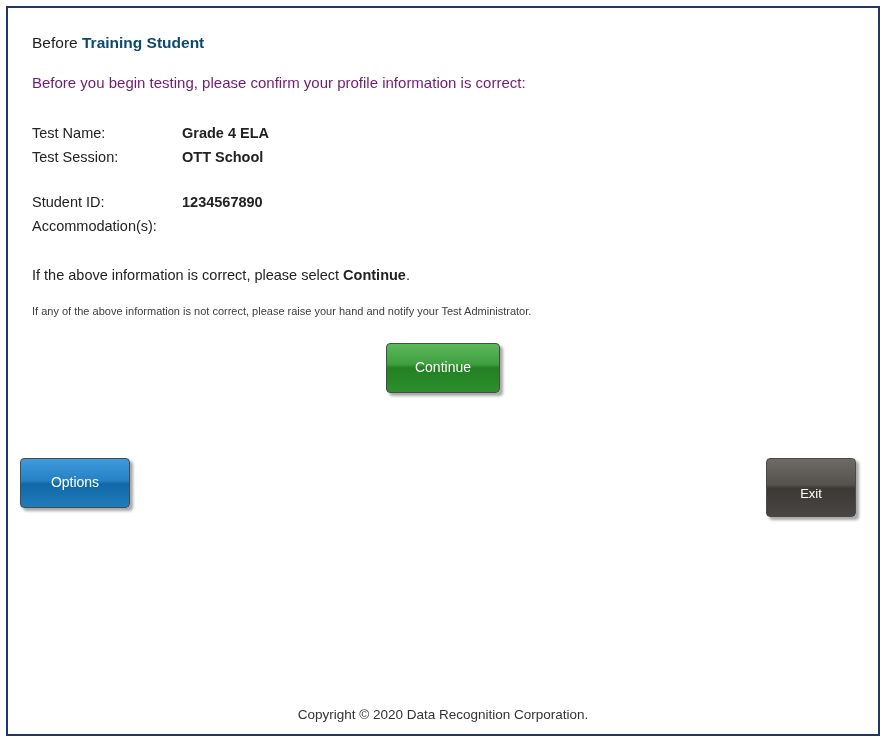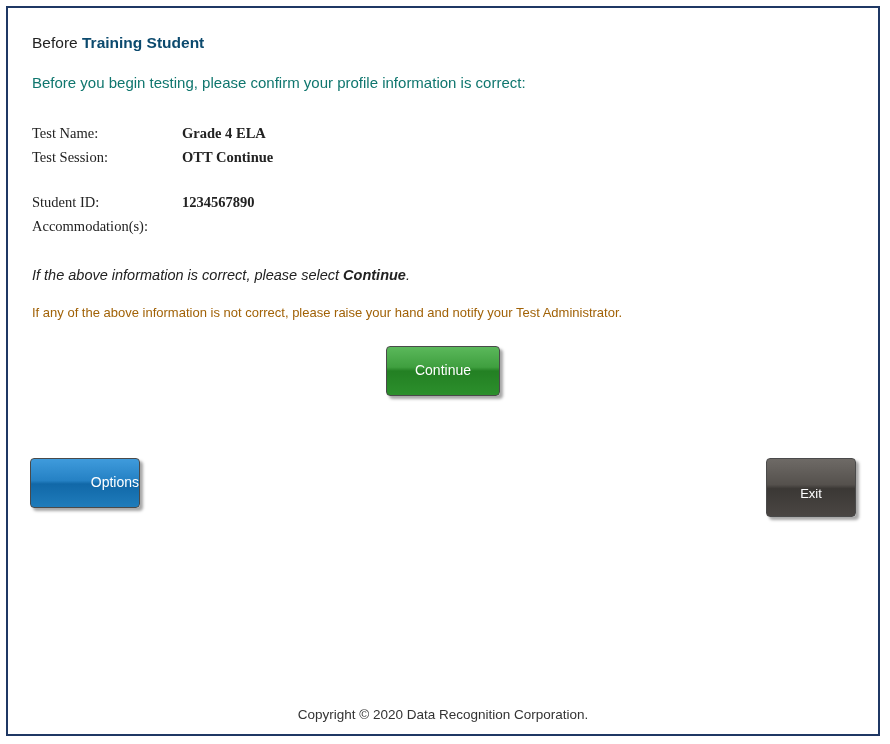--- a/index.html
+++ b/index.html
@@ -36,27 +36,26 @@
     font-size: 15.5px;
     color: #222222;
     margin: 0 0 22px 0;
   }
   .welcome-name {
     color: #0c4a6e;
     font-weight: bold;
   }
   .instruction {
     font-size: 15px;
-    color: #0f766e;
+    color: #701a75;
     margin: 0 0 30px 0;
   }
   .info-table {
     border-collapse: collapse;
     margin: 16px 0 0 0;
-    font-family: Liberation Serif, serif;
   }
   .info-table td {
     font-size: 14.5px;
     color: #222222;
     padding: 1px 0;
     vertical-align: top;
     line-height: 1.55;
   }
   .info-label {
     width: 150px;
@@ -67,28 +66,27 @@
     font-weight: bold;
     white-space: nowrap;
   }
   .info-gap {
     height: 18px;
   }
   .confirm-line {
     font-size: 14.5px;
     color: #222222;
     margin: 28px 0 0 0;
-    font-style: italic;
   }
   .confirm-line b {
     font-weight: bold;
   }
   .notify-line {
-    font-size: 13px;
-    color: #a16207;
+    font-size: 11px;
+    color: #404040;
     margin: 22px 0 0 0;
   }
   .continue-wrap {
     text-align: center;
     margin-top: 26px;
   }
   .btn {
     position: relative;
     display: inline-block;
     border: 1px solid #5c5c5c;
@@ -102,27 +100,26 @@
     line-height: 1.1;
   }
   .btn-continue {
     width: 112px;
     padding: 16px 0 17px 0;
     background: linear-gradient(to bottom, #5bb85b 0%, #3f9f3f 42%, #238023 50%, #2c8f2c 100%);
     border: 1px solid #4a4a4a;
   }
   .btn-options {
     position: absolute;
-    left: 22px;
+    left: 12px;
     top: 450px;
     width: 108px;
     padding: 16px 0 17px 0;
     background: linear-gradient(to bottom, #3f9bdc 0%, #2581c4 45%, #1168a8 52%, #1f7cbb 100%);
     border: 1px solid #4a4a4a;
-    text-align: right;
   }
   .btn-exit {
     position: absolute;
     right: 22px;
     top: 450px;
     width: 88px;
     padding: 28px 0 15px 0;
     background: linear-gradient(to bottom, #6e6a66 0%, #55514d 45%, #3b3835 52%, #4a4643 100%);
     border: 1px solid #4a4a4a;
     font-size: 13px;
@@ -150,21 +147,21 @@
     <p class="instruction">Before you begin testing, please confirm your profile information is correct:</p>
 
     <table class="info-table">
       <tbody>
         <tr>
           <td class="info-label">Test Name:</td>
           <td class="info-value">Grade 4 ELA</td>
         </tr>
         <tr>
           <td class="info-label">Test Session:</td>
-          <td class="info-value">OTT Continue</td>
+          <td class="info-value">OTT School</td>
         </tr>
         <tr>
           <td class="info-gap" colspan="2"></td>
         </tr>
         <tr>
           <td class="info-label">Student ID:</td>
           <td class="info-value">1234567890</td>
         </tr>
         <tr>
           <td class="info-label">Accommodation(s):</td>

